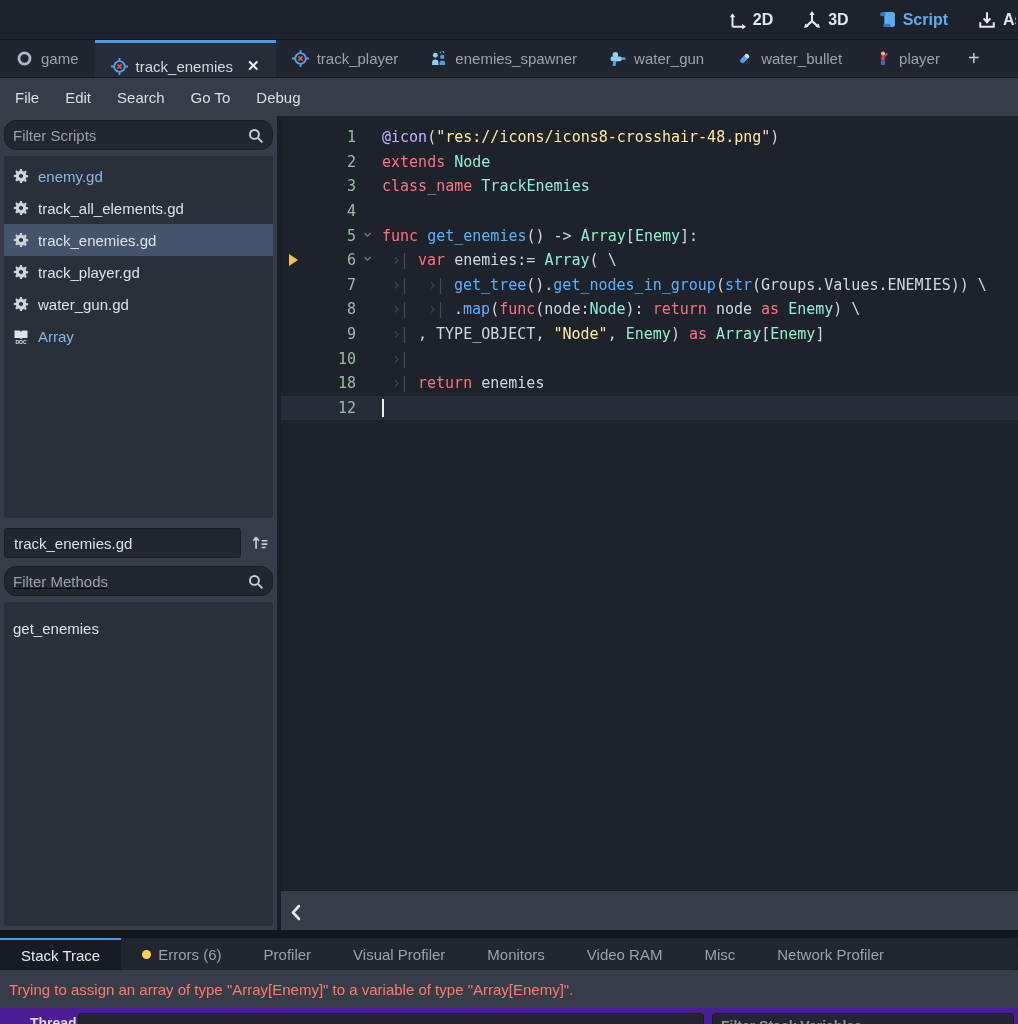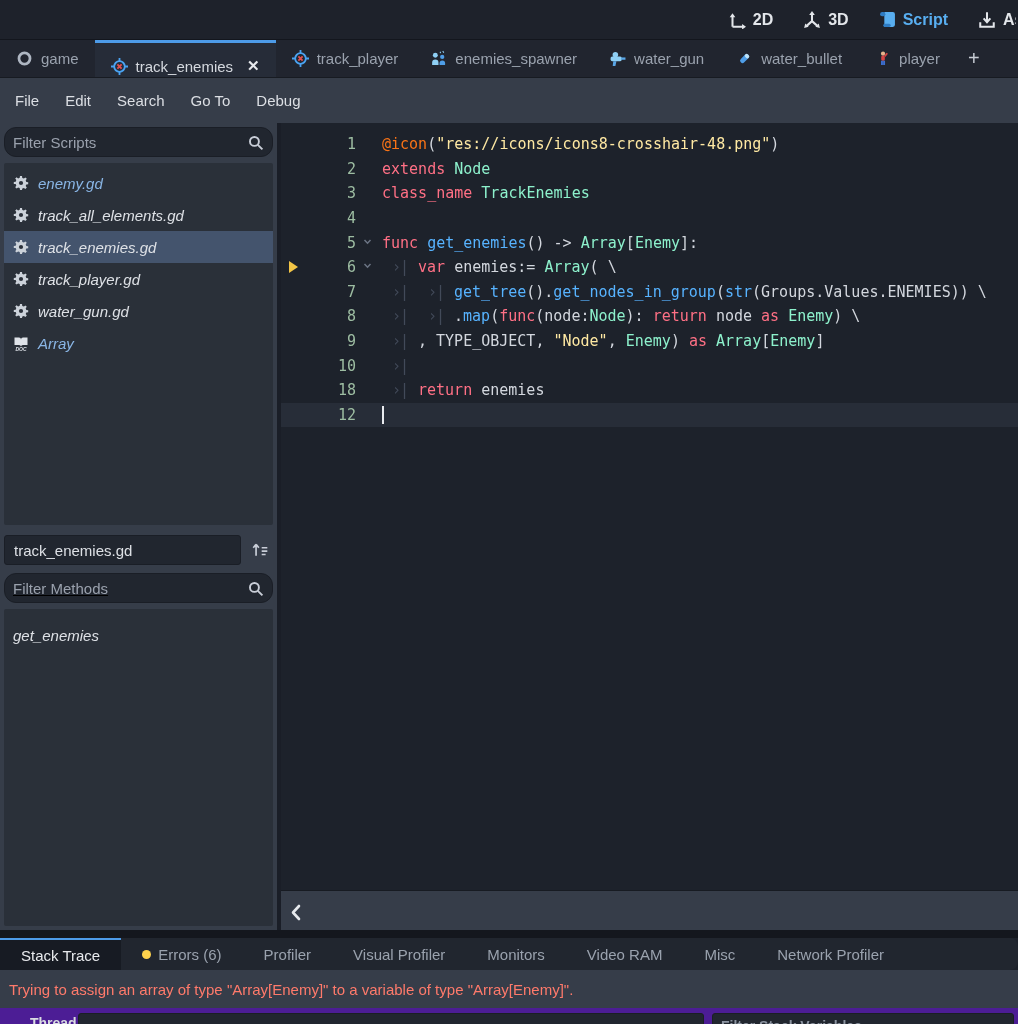--- a/index.html
+++ b/index.html
@@ -18,35 +18,35 @@
   
   .scenetabs { height:38px; background:#21252f; display:flex; align-items:stretch;
     border-bottom:1px solid #171b22; }
   .stab { display:flex; align-items:center; gap:8px; padding:0 16px; font-size:15px;
     color:#9aa2ae; }
   .stab.active { background:#262c38; border-top:3px solid #4d9be8; color:#d4d8de; padding-top:12px; }
   .stab .close { color:#e8eaee; font-size:15px; font-weight:700; margin-left:6px; }
   .stab-add { display:flex; align-items:center; padding:0 12px; color:#c7ccd4; font-size:20px; }
 
   
-  .menubar { height:45px; background:#363d49; display:flex; align-items:center;
+  .menubar { height:38px; background:#363d49; display:flex; align-items:center;
     gap:4px; padding-left:4px;text-align:right; }
   .menu-item { color:#dcdfe4; font-size:15px; padding:6px 11px; border-radius:3px; }
 
   
   .main { flex:1; display:flex; min-height:0; }
   .sidebar { width:277px; background:#363d49; display:flex; flex-direction:column;
     padding:4px; gap:0; }
   .vgap { width:4px; background:#1a1e27; }
   .filterbox { height:30px; background:#21262f; border:1px solid #1a1e26; border-radius:12px;
     display:flex; align-items:center; padding:0 8px; margin-bottom:6px; }
   .filterbox input { flex:1; background:transparent; border:none; outline:none;
     color:#cfd4db; font-size:15px; font-family:"Liberation Sans",sans-serif; }
   .filterbox input::placeholder { color:#9aa1ad; }
-  .panel-list { background:#2a3039; border-radius:2px; overflow:hidden;font-style:italic; }
+  .panel-list { background:#2a3039; border-radius:2px; overflow:hidden; }
   .scripts-list { height:362px; padding-top:4px; }
   .list-item { height:32px; display:flex; align-items:center; gap:9px; padding:0 9px;
     color:#dee1e6; font-size:15px; white-space:nowrap; }
   .list-item.accent { color:#8ab6e6; }
   .list-item.selected { background:#44546d; }
   .current-script-row { display:flex; align-items:center; margin-top:10px; gap:6px; }
   .current-script { flex:1; height:30px; background:#21262f; border:1px solid #1a1e26;
     border-radius:3px; display:flex; align-items:center; padding:0 9px; color:#dde0e5; font-size:15px; }
   .sort-btn { width:26px; height:26px; display:flex; align-items:center; justify-content:center; }
   .methods-wrap { margin-top:8px;text-decoration:underline; }
@@ -60,21 +60,21 @@
     font-family:"DejaVu Sans Mono", monospace; font-size:15px; white-space:pre; }
   .code-line.current { background:#272d38; }
   .g-exec { width:24px; display:flex; justify-content:center; align-items:center; flex:none; }
   .g-num  { width:51px; text-align:right; color:#9dbda2; flex:none; }
   .g-fold { width:26px; display:flex; justify-content:center; align-items:center; flex:none; }
   .exec-arrow { width:0; height:0; border-left:9px solid #f2c546; border-top:6px solid transparent;
     border-bottom:6px solid transparent; }
   .tabmark { display:inline-block; width:36px; text-align:center; color:#424a59; letter-spacing:-1px; }
   .caret { display:inline-block; width:2px; height:18px; background:#e8eaee; vertical-align:middle; }
   .c-k { color:#ff7085; } .c-t { color:#8df1cc; } .c-f { color:#57b3ff; }
-  .c-s { color:#ffe9a3; } .c-a { color:#f97316; } .c-p { color:#d3d7de; }
+  .c-s { color:#ffe9a3; } .c-a { color:#c4b5fd; } .c-p { color:#d3d7de; }
 
   .bottom-strip { height:40px; background:#363d49; display:flex; align-items:center;
     padding-left:8px; border-top:1px solid #171b22; }
 
   
   .bp-sep { height:8px; background:#14171e; }
   .bp-tabs { height:32px; background:#21262f; display:flex; align-items:stretch;border-radius:8px; }
   .bp-tab { display:flex; align-items:center; gap:7px; padding:0 21px; font-size:15px;
     color:#9aa2ae; }
   .bp-tab.active { background:#171b23; border-top:2px solid #4d9be8; color:#e8eaed; }

